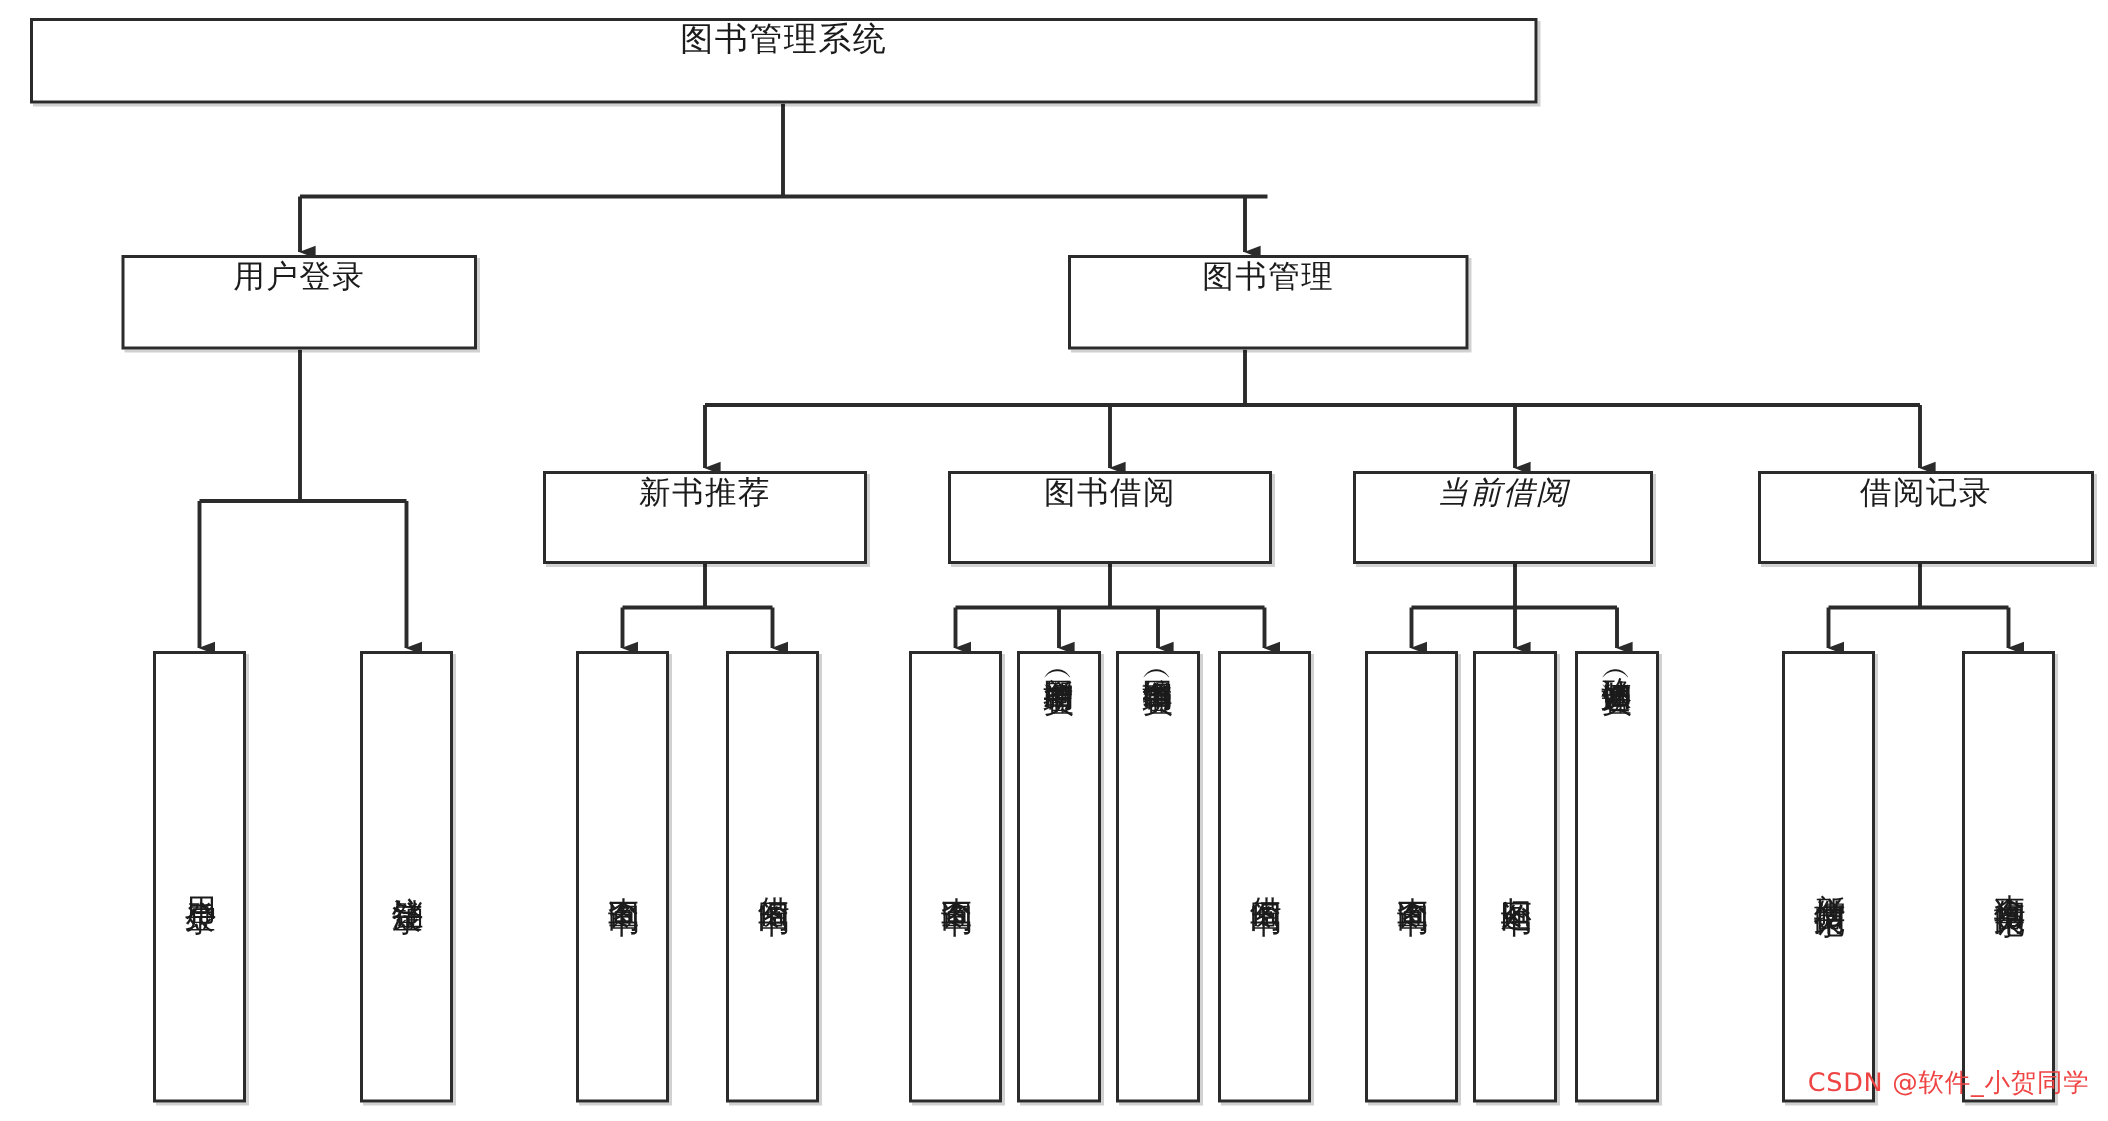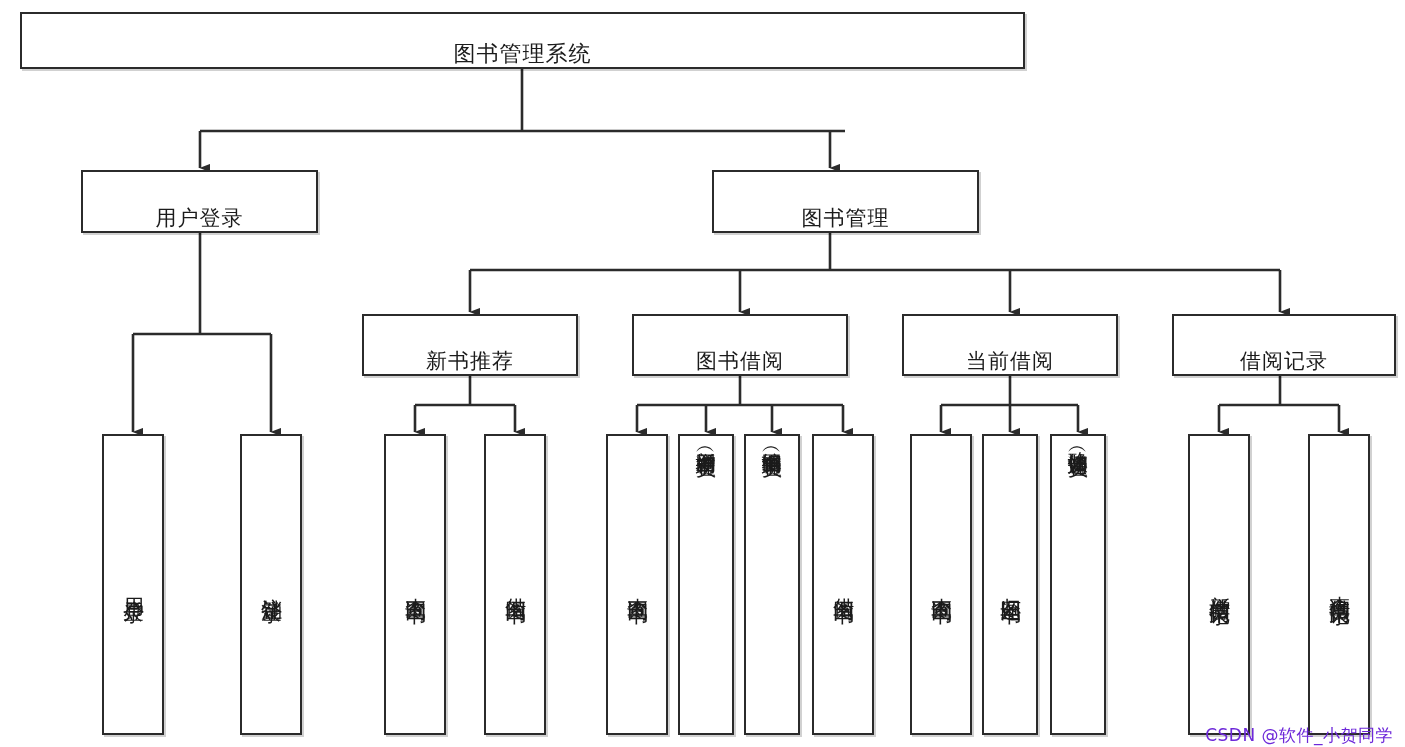--- a/index.html
+++ b/index.html
@@ -25,21 +25,21 @@
     height: 747px;
     pointer-events: none;
   }
   .node {
     position: absolute;
     box-sizing: border-box;
     border: 2.5px solid #2b2b2b;
     background: #ffffff;
     box-shadow: 2px 2px 0 rgba(0,0,0,0.18);
     display: flex;
-    align-items: flex-end;
+    align-items: flex-start;
     justify-content: center;
     color: #1b1b1b;
   }
   .node.h {
     font-size: 21px;
     letter-spacing: 1px;
     line-height: 1.2;
   }
   .node.root {
     font-size: 22px;
@@ -57,23 +57,23 @@
     white-space: nowrap;
     color: #1b1b1b;
   }
   .vtext.tall {
     font-size: 20px;
     letter-spacing: 1px;
   }
   #watermark {
     position: absolute;
     right: 12px;
-    bottom: 0;
+    bottom: 14px;
     font-size: 17px;
-    color: #6d28d9;
+    color: #ef4444;
     letter-spacing: 0.5px;
     white-space: nowrap;
   }
 </style>
 </head>
 <body>
 
 <div id="canvas">
 
   <svg id="edges" viewBox="0 0 1405 747">
@@ -136,21 +136,21 @@
   <div class="node h" style="left:712px; top:170px; width:267px; height:63px;">
     <span>图书管理</span>
   </div>
 
   <div class="node h" style="left:362px; top:314px; width:216px; height:62px;">
     <span>新书推荐</span>
   </div>
   <div class="node h" style="left:632px; top:314px; width:216px; height:62px;">
     <span>图书借阅</span>
   </div>
-  <div class="node h" style="left:902px; top:314px; width:216px; height:62px;">
+  <div class="node h" style="left:902px; top:314px; width:200px; height:62px;font-style:italic;">
     <span>当前借阅</span>
   </div>
   <div class="node h" style="left:1172px; top:314px; width:224px; height:62px;">
     <span>借阅记录</span>
   </div>
 
   <div class="node v" style="left:102px; top:434px; width:62px; height:301px;">
     <span class="vtext">用户登录</span>
   </div>
   <div class="node v" style="left:240px; top:434px; width:62px; height:301px;">

